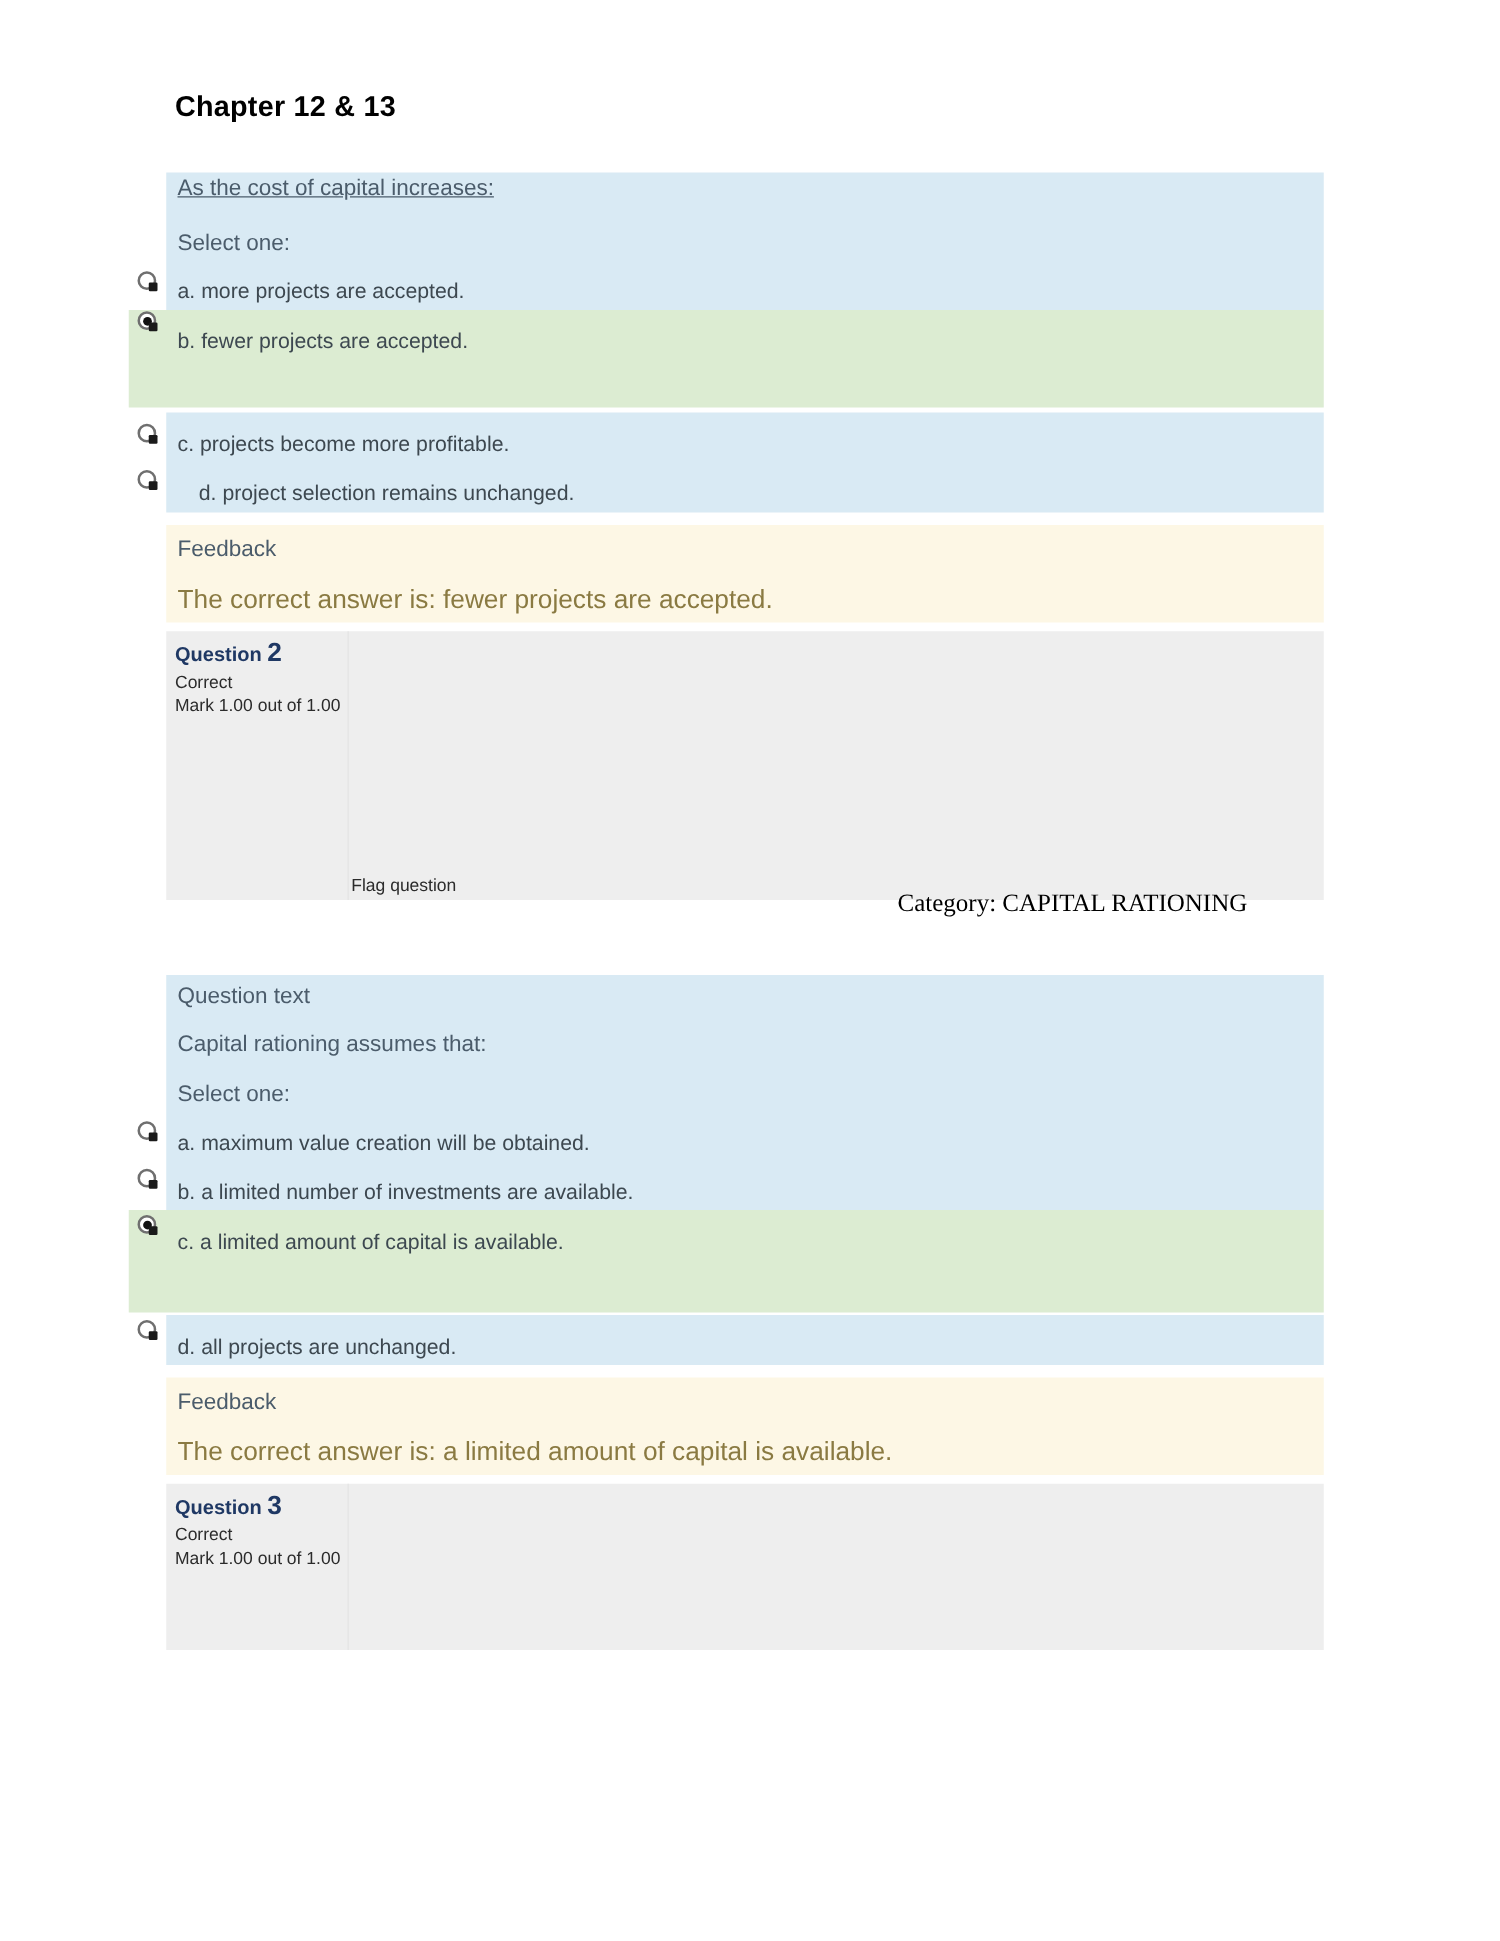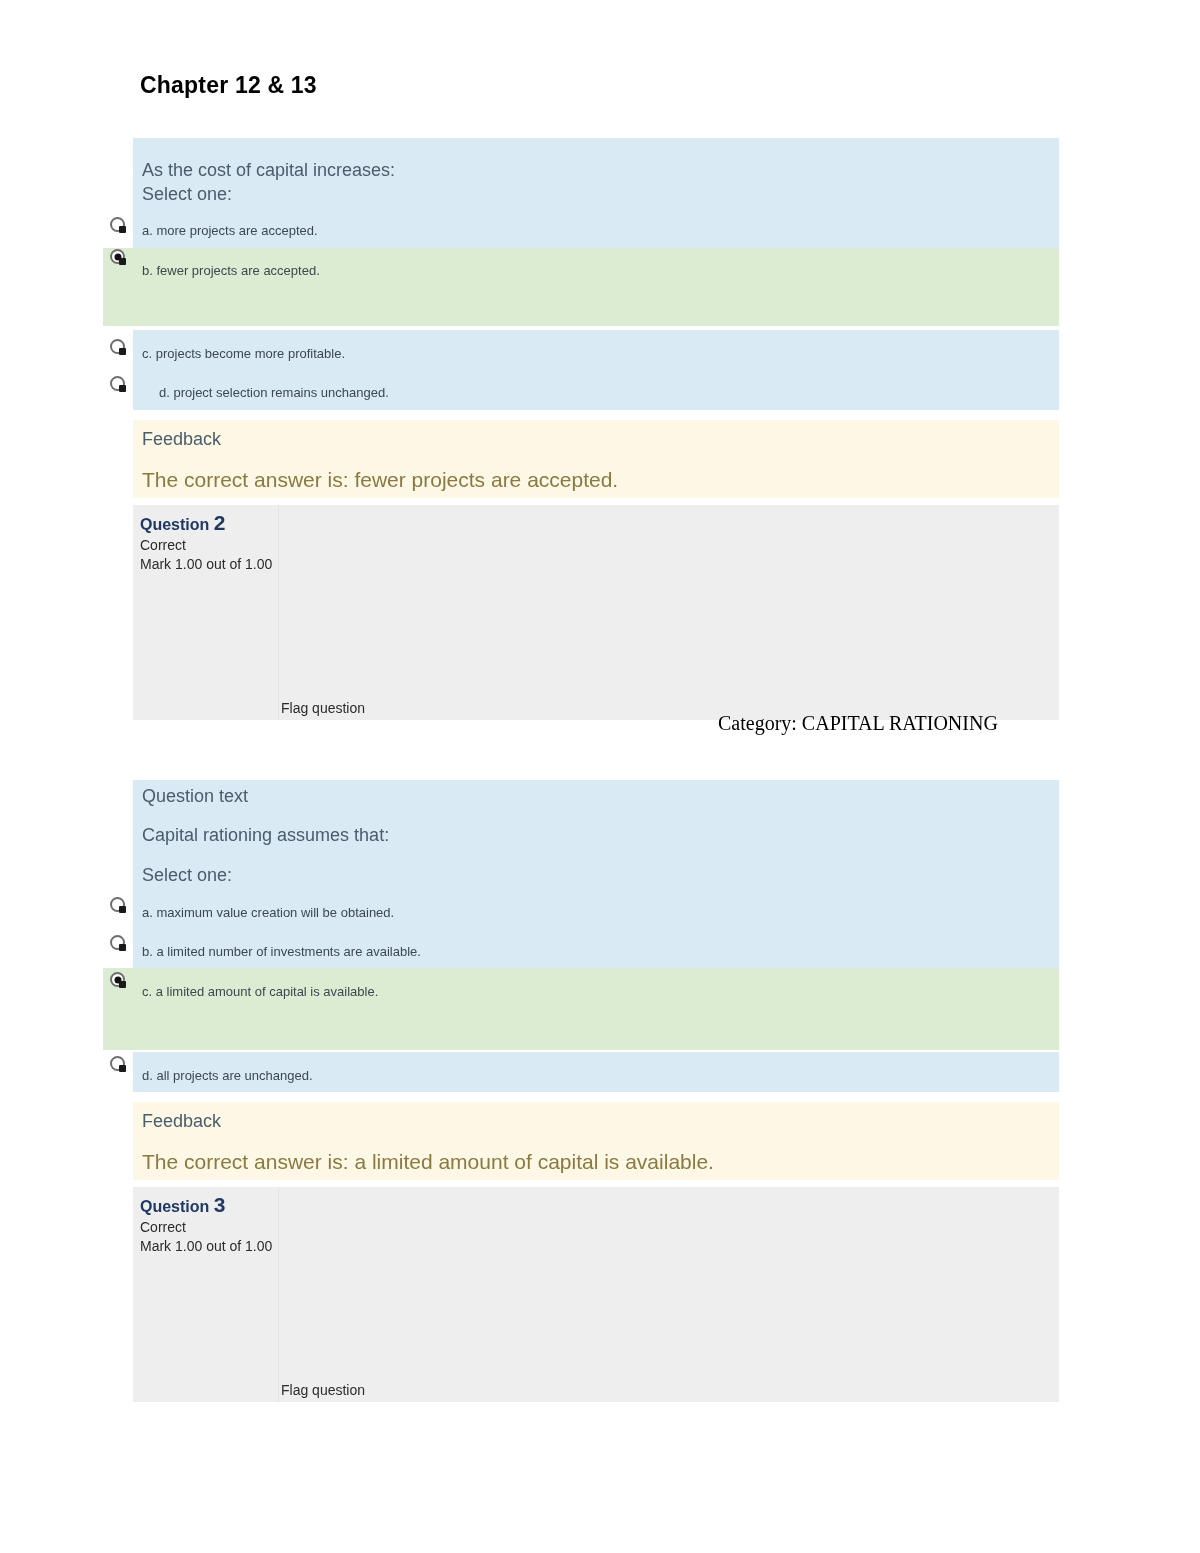--- a/index.html
+++ b/index.html
@@ -10,21 +10,21 @@
   body {
     width: 1200px;
     height: 1553px;
     position: relative;
     font-family: "Liberation Sans", sans-serif;
     -webkit-font-smoothing: none;
   }
   .page {
     position: relative;
     width: 1200px;
-    height: 1553px;
+    height: 1320px;
     overflow: hidden;
     border-radius: 13px;
   }
 
   
   .doc-title {
     position: absolute;
     left: 140px;
     top: 72px;
     font-size: 23px;
@@ -41,21 +41,21 @@
   }
   .blk.blue  { background: #d9eaf4; }
   .blk.green { background: #dcecd2; left: 103px; width: 956px; }
   .blk.cream { background: #fdf7e5; }
   .blk.gray  { background: #eeeeee; }
 
   .q-line {
     position: absolute;
     left: 142px;
     color: #3f4a54;
-    font-size: 13px;
+    font-size: 17px;
     white-space: nowrap;
   }
   .q-line.opt { color: #3d4850; }
   .q-line.head { color: #4b5c6b; }
   .q-line.fb-head { color: #4b5c6b; font-size: 18px; }
   .q-line.fb-body { color: #8a7a42; font-size: 21px; }
 
   
   .radio {
     position: absolute;
@@ -133,21 +133,21 @@
 <div class="page">
 
   <div class="doc-title">Chapter 12 &amp; 13</div>
 
   <div class="blk blue" style="top:138px; height:110px;"></div>
 
   <div class="blk green" style="top:248px; height:78px;"></div>
 
   <div class="blk blue" style="top:330px; height:80px;"></div>
 
-  <div class="q-line head" style="top:160px; font-size:18px;">As the cost of capital increases:</div>
+  <div class="q-line head" style="top:140px; font-size:18px;text-decoration:underline;">As the cost of capital increases:</div>
   <div class="q-line head" style="top:184px; font-size:18px;">Select one:</div>
 
   <div class="radio" style="left:110px; top:217px;"></div>
   <div class="q-line opt" style="top:223px;">a. more projects are accepted.</div>
 
   <div class="radio checked" style="left:110px; top:249px;"></div>
   <div class="q-line opt" style="top:263px;">b. fewer projects are accepted.</div>
 
   <div class="radio" style="left:110px; top:339px;"></div>
   <div class="q-line opt" style="top:346px;">c. projects become more profitable.</div>

